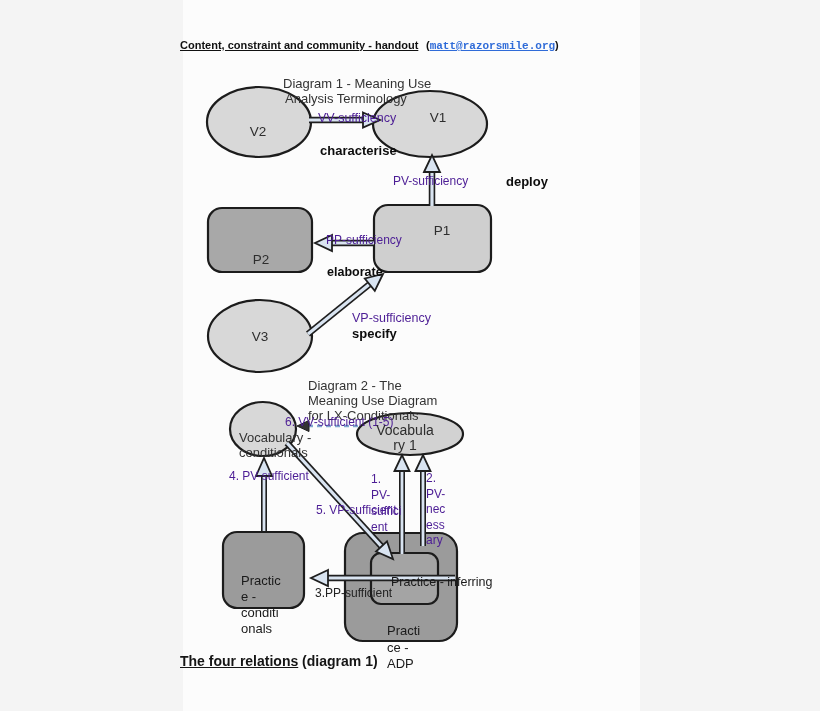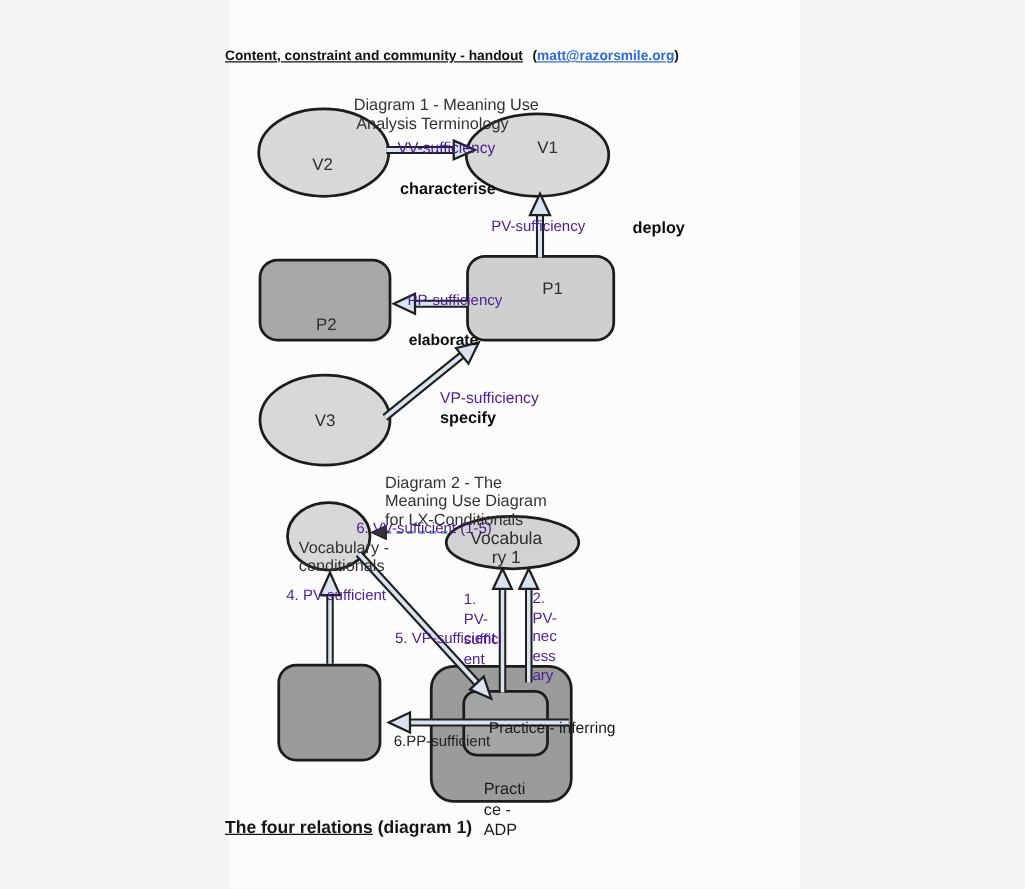--- a/index.html
+++ b/index.html
@@ -6,21 +6,21 @@
   #stage{position:relative;width:820px;height:711px;background:#f4f4f4;overflow:hidden;
          font-family:"Liberation Sans",sans-serif;padding-left:47px;}
   #sheet{position:absolute;left:183px;top:0;width:457px;height:711px;background:#fcfcfc;}
   #shapes{position:absolute;left:0;top:0;z-index:1;}
   .lbl{position:absolute;z-index:2;color:#4c1d95;font-size:12px;white-space:nowrap;line-height:1.15;}
   .bold{font-weight:bold;color:#0c0c0c;}
   .node{color:#2e2e2e;font-size:13.5px;text-align:center;}
   .lines span{display:block;}
   #header-title{font-weight:bold;color:#111;font-size:11px;text-decoration:underline;}
   #header-email{font-weight:bold;color:#111;font-size:11px;}
-  #header-email a{color:#2f6bd8;text-decoration:underline;}
+  #header-email a{color:#2f6bd8;text-decoration:underline;font-family:Liberation Mono, monospace;}
   #footer-line{font-size:14px;font-weight:bold;color:#151515;}
   #footer-line .u{text-decoration:underline;}
   .t13{font-size:13px;color:#333;}
   .t125{font-size:12.5px;}
 </style>
 </head>
 <body>
 
 <div id="stage">
   <div id="sheet"></div>
@@ -141,22 +141,28 @@
     <span>PV-</span>
     <span>nec</span>
     <span>ess</span>
     <span>ary</span>
   </div>
 
   <div class="lbl" style="left:316px;top:504px;">5. VP-sufficient</div>
 
   <div class="lbl t125" style="left:391px;top:575px;color:#1a1a1a;">Practice - inferring</div>
 
-  <div class="lbl" style="left:315px;top:587px;color:#222;">6.PP-sufficient</div>
+  <div class="lbl" style="left:315px;top:587px;color:#222;">3.PP-sufficient</div>
 
+  <div class="lbl lines" style="left:241px;top:573px;font-size:13px;color:#1a1a1a;line-height:16px;">
+    <span>Practic</span>
+    <span>e -</span>
+    <span>conditi</span>
+    <span>onals</span>
+  </div>
 
   <div class="lbl lines" style="left:387px;top:623px;font-size:13px;color:#1a1a1a;line-height:16.5px;">
     <span>Practi</span>
     <span>ce -</span>
     <span>ADP</span>
   </div>
 
   <div class="lbl" id="footer-line" style="left:180px;top:653px;"><span class="u">The four relations</span><span> (diagram 1)</span></div>
 </div>
 

